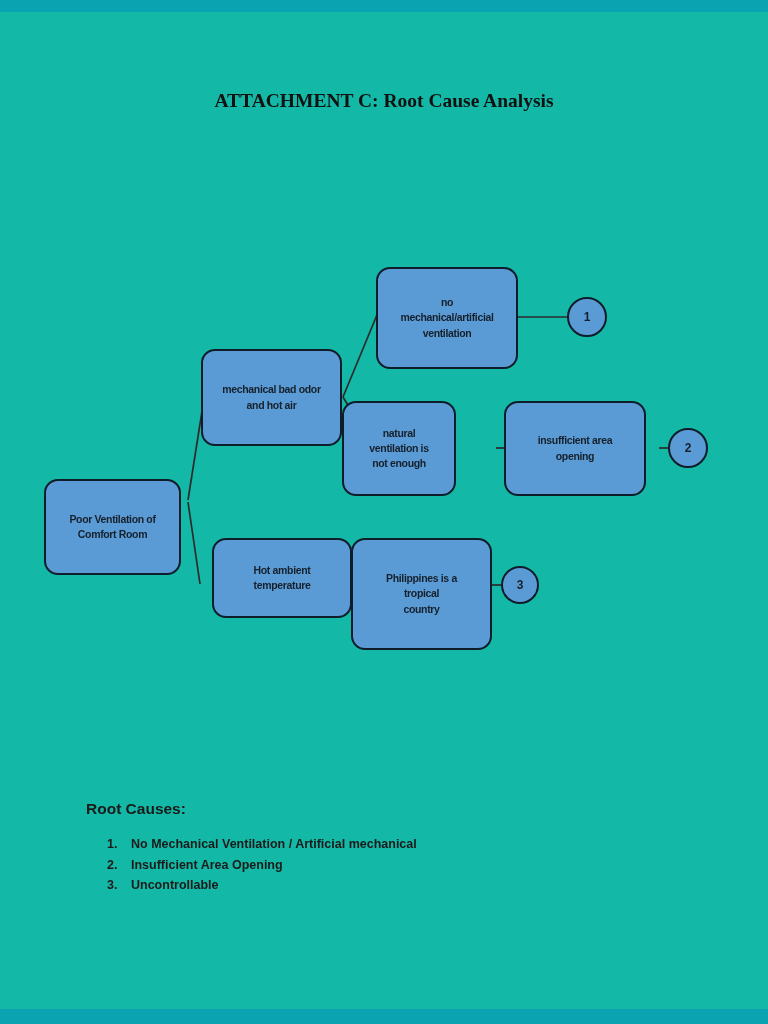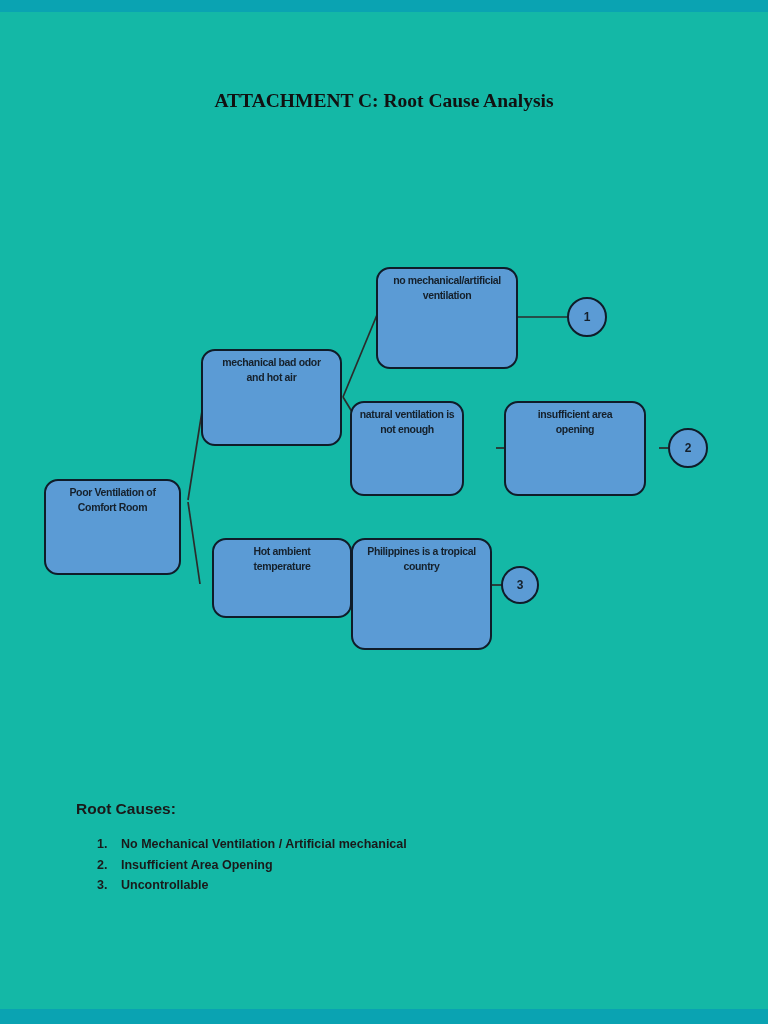--- a/index.html
+++ b/index.html
@@ -14,47 +14,47 @@
     position:absolute;top:90px;left:0;width:768px;margin:0;text-align:center;
     font-family:"Liberation Serif",serif;font-weight:700;font-size:19.5px;color:#111;
   }
   .connectors{position:absolute;top:0;left:0;width:768px;height:1024px;}
   .connectors line{stroke:var(--connector,#2b2b2b);stroke-width:1.7;}
   .node{
     position:absolute;box-sizing:border-box;
     background:var(--node-fill,#5b9bd5);
     border:2px solid var(--node-border,#0f1c29);
     border-radius:14px;
-    display:flex;justify-content:center;
+    display:flex;align-items:center;justify-content:center;
     text-align:center;
     font-weight:700;font-size:10.5px;line-height:1.45;letter-spacing:-0.35px;
     color:var(--node-text,#15202b);
-    padding:4px;
+    padding:16px;
   }
   .node span{white-space:pre-line;}
   .endpoint{
     position:absolute;box-sizing:border-box;border-radius:50%;
     background:var(--node-fill,#5b9bd5);
     border:2px solid var(--node-border,#0f1c29);
     display:flex;align-items:center;justify-content:center;
     font-weight:700;font-size:12px;color:var(--node-text,#15202b);
   }
   
   .n-root{left:44px;top:479px;width:137px;height:96px;}
   .n-suspended{left:201px;top:349px;width:141px;height:97px;}
   .n-nomech{left:376px;top:267px;width:142px;height:102px;}
-  .n-natural{left:350px;top:401px;width:114px;height:95px;}
+  .n-natural{left:342px;top:401px;width:114px;height:95px;}
   .n-insufficient{left:504px;top:401px;width:142px;height:95px;}
   .n-hot{left:212px;top:538px;width:140px;height:80px;}
   .n-philippines{left:351px;top:538px;width:141px;height:112px;}
   .c-1{left:567px;top:297px;width:40px;height:40px;}
   .c-2{left:668px;top:428px;width:40px;height:40px;}
   .c-3{left:501px;top:566px;width:38px;height:38px;}
   
-  .root-causes{position:absolute;left:76px;top:800px;width:560px;color:#1a1a1a;}
+  .root-causes{position:absolute;left:86px;top:800px;width:560px;color:#1a1a1a;}
   .rc-heading{font-weight:700;font-size:15.5px;margin-bottom:16px;}
   .rc-list{margin-left:21px;}
   .rc-item{display:flex;font-weight:700;font-size:12.5px;line-height:20.5px;}
   .rc-num{width:24px;flex:none;}
   .rc-text{flex:1;}
 </style>
 </head>
 <body>
 
 <div class="page">

